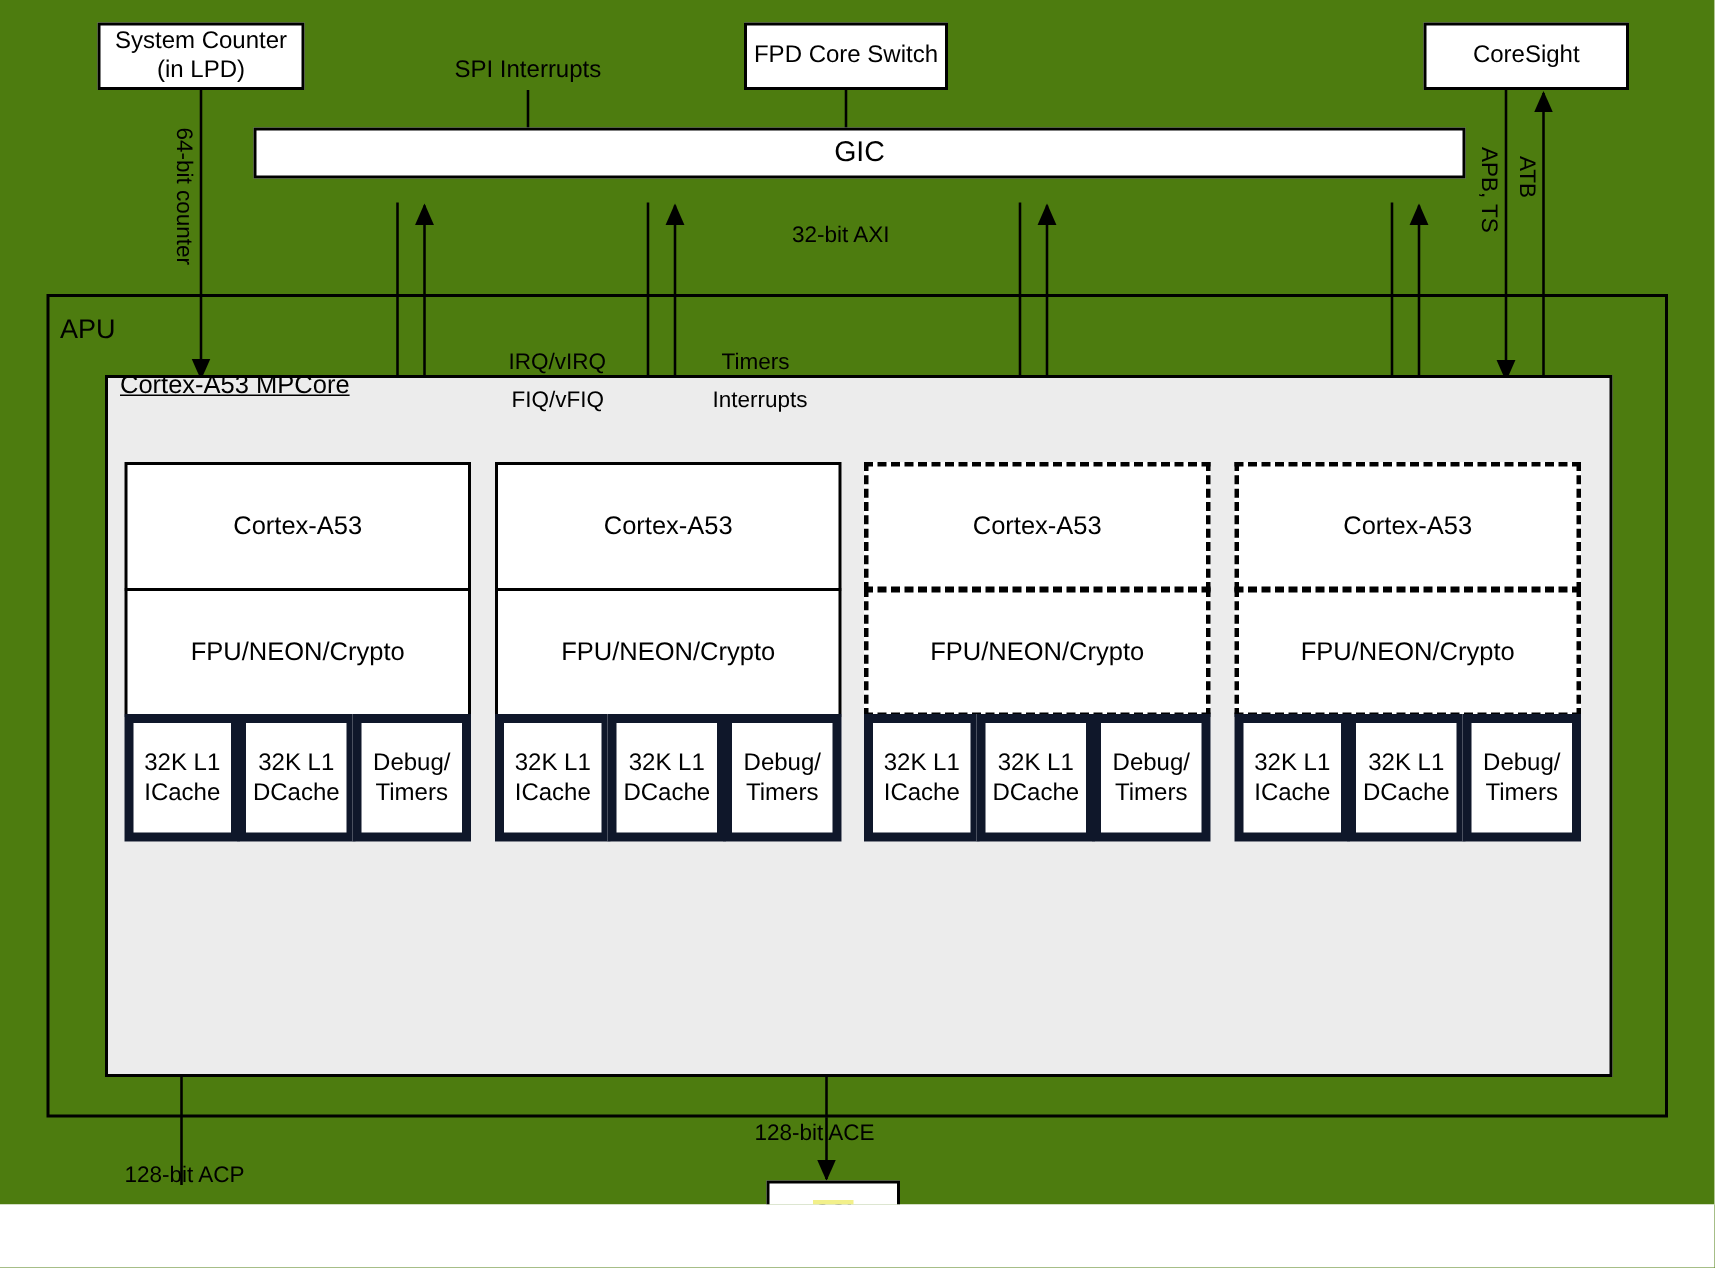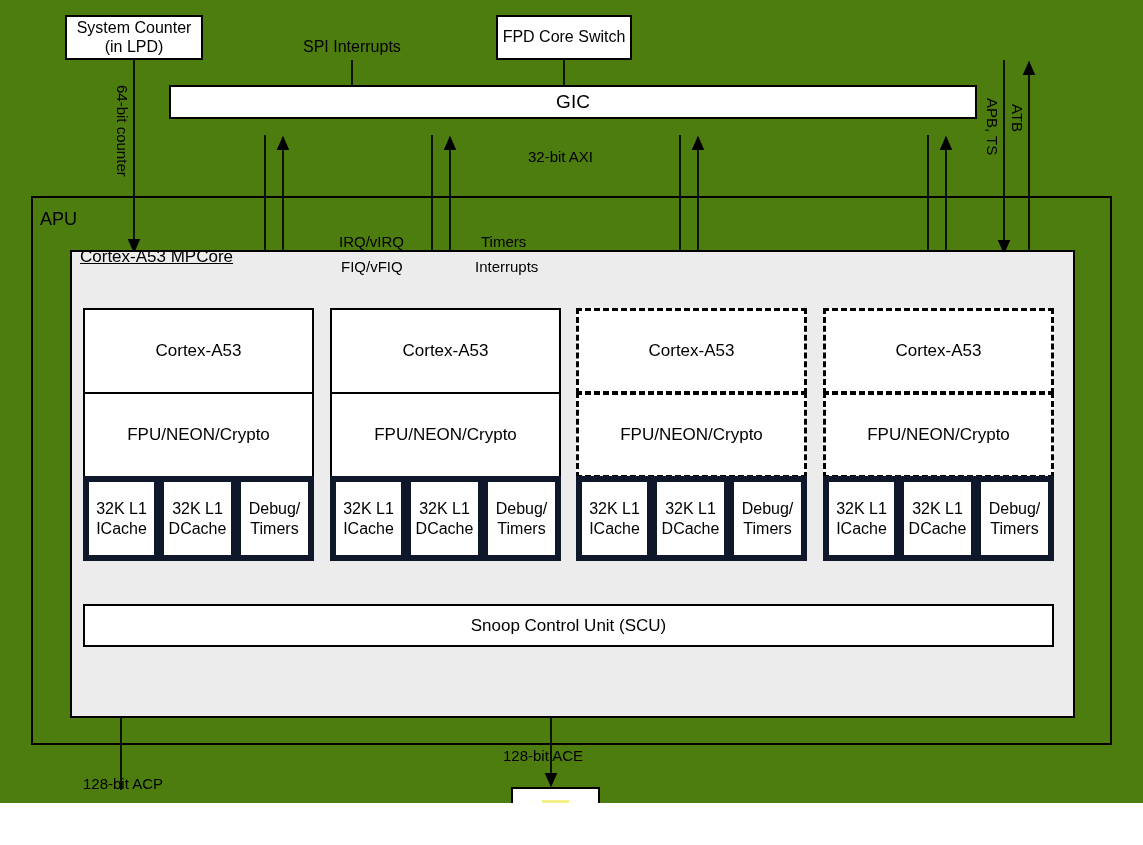--- a/index.html
+++ b/index.html
@@ -170,20 +170,23 @@
     <div>
       <div class="t16">System Counter</div>
       <div class="t16">(in LPD)</div>
     </div>
   </div>
 
   <div class="box" style="left:496px; top:15px; width:136px; height:45px;">
     <div class="t16">FPD Core Switch</div>
   </div>
 
+  <div class="box" style="left:949px; top:15px; width:137px; height:45px;">
+    <div class="t16">CoreSight</div>
+  </div>
 
   <div class="label t16" style="left:303px; top:38px;">SPI Interrupts</div>
 
   <div class="vlabel t15" style="left:130px; top:85px;">64-bit counter</div>
 
   <div class="vlabel t15" style="left:1000px; top:98px;">APB, TS</div>
 
   <div class="vlabel t15" style="left:1025px; top:104px;">ATB</div>
 
   <div class="box" style="left:169px; top:85px; width:808px; height:34px;">
@@ -303,23 +306,20 @@
       </div>
     </div>
     <div class="cachecell" style="left:152px; top:168px; width:79px; height:85px;">
       <div>
         <div>Debug/</div>
         <div>Timers</div>
       </div>
     </div>
   </div>
 
-  <div class="box" style="left:83px; top:604px; width:971px; height:43px;">
-    <div class="t17">Snoop Control Unit (SCU)</div>
-  </div>
 
   <div class="label t15" style="left:83px; top:775px;">128-bit ACP</div>
   <div class="label t15" style="left:503px; top:747px;">128-bit  ACE</div>
 
   <div class="box" style="left:511px; top:787px; width:89px; height:43px;font-weight:bold;">
     <span class="cci-txt">CCI</span>
   </div>
 
   <div class="figid" style="left:1023px; top:822px;">X15286-080318</div>
 

